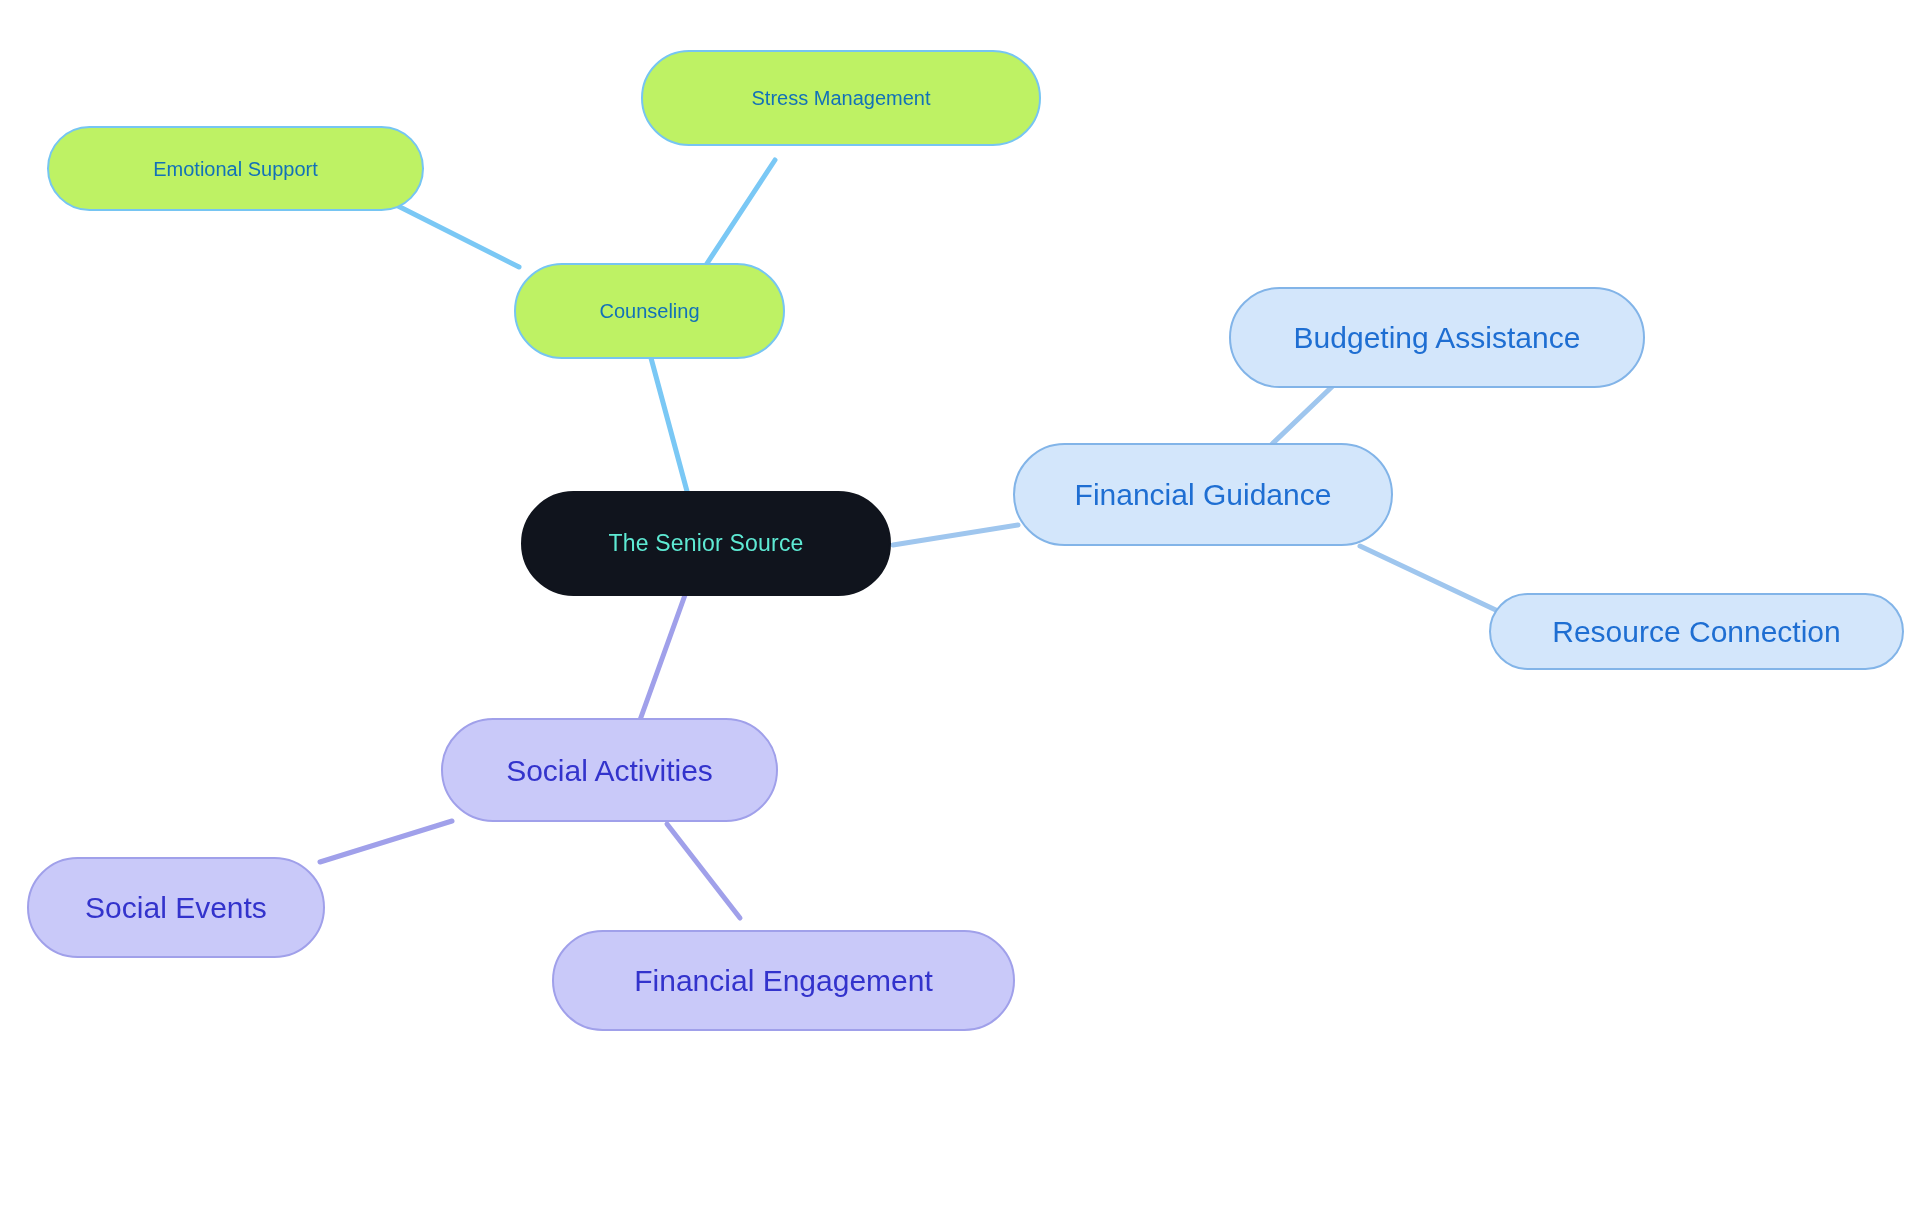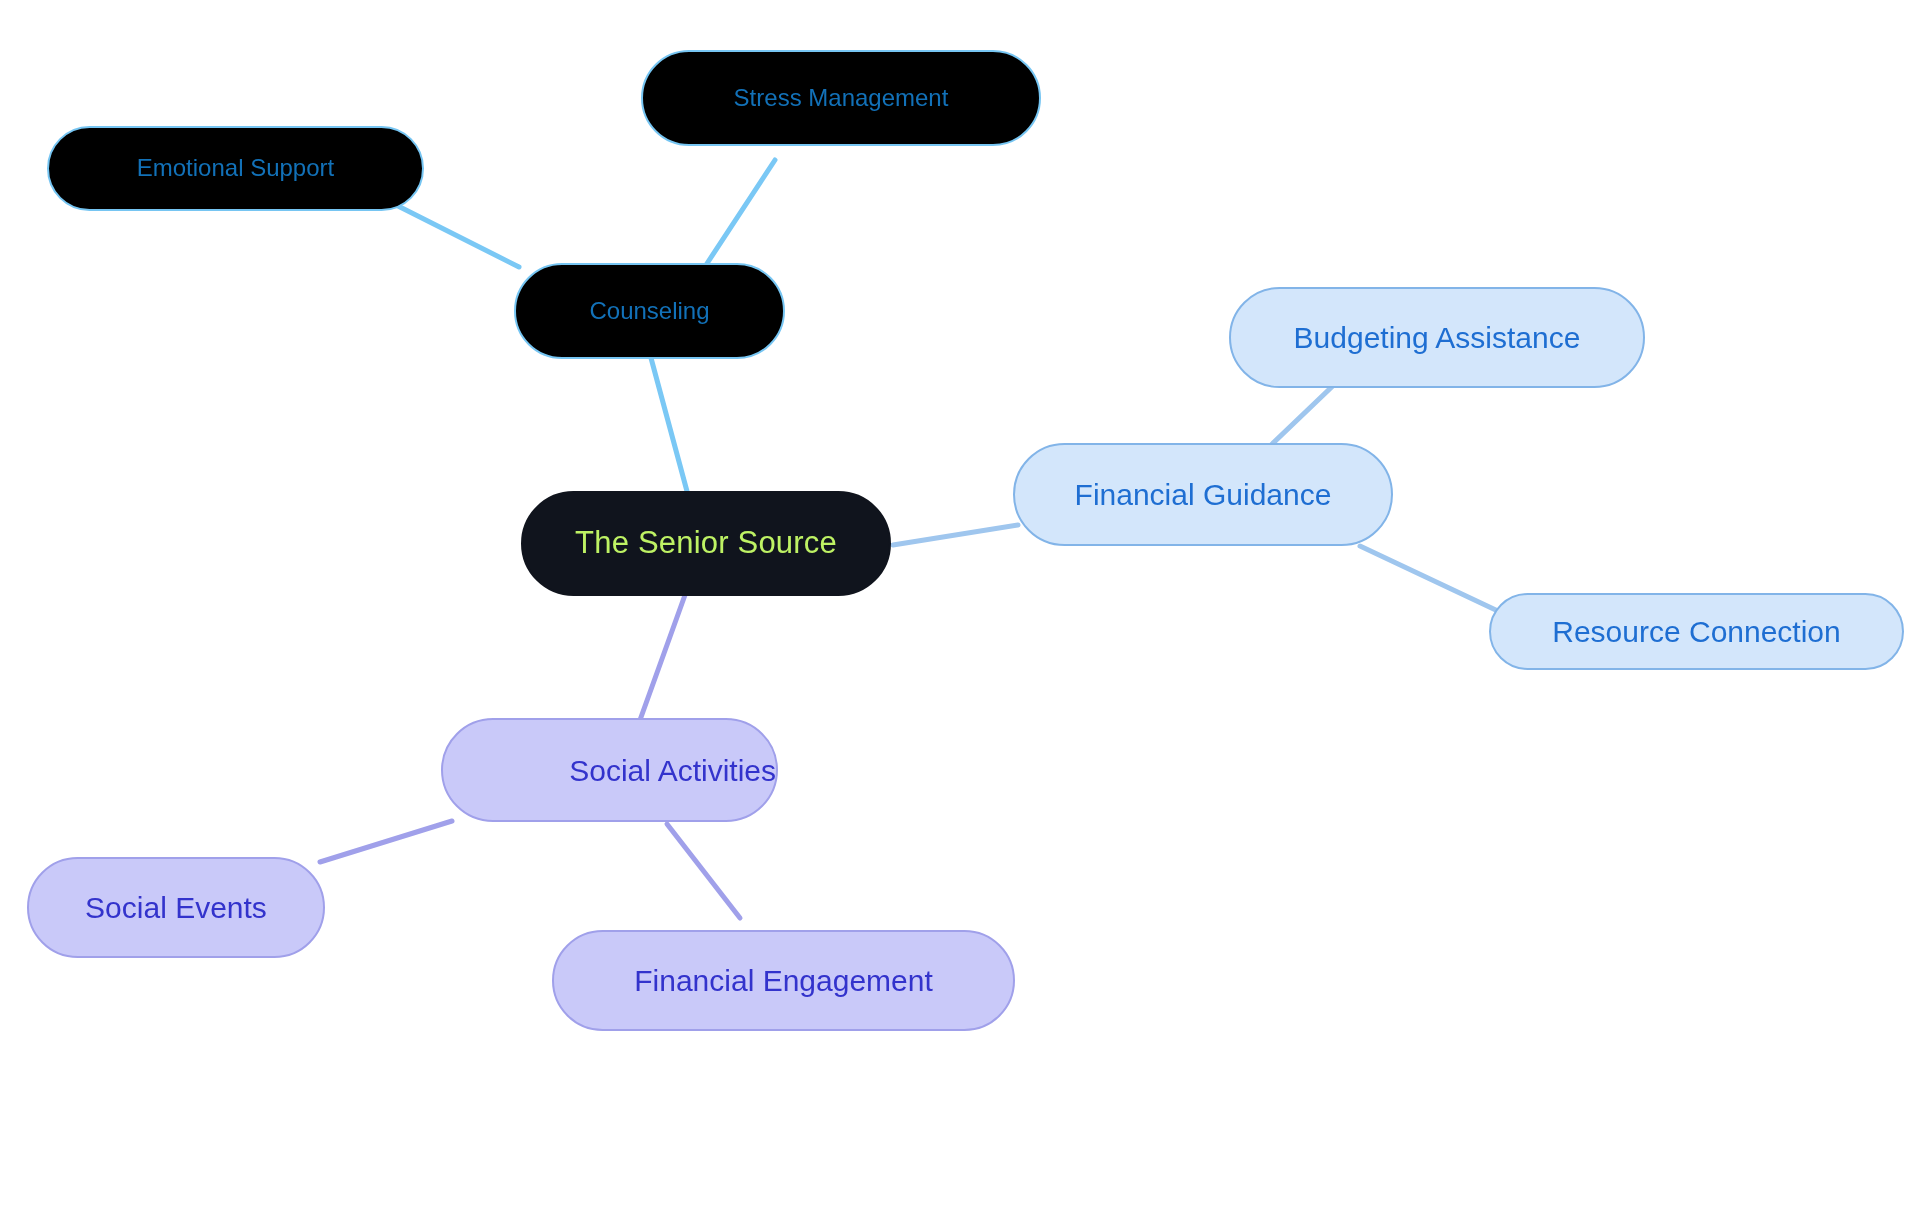--- a/index.html
+++ b/index.html
@@ -41,31 +41,31 @@
     line-height: 1.1;
   }
   .node .label {
     display: block;
   }
 
   
   .node-root {
     background: #10141d;
     border-color: #10141d;
-    color: #bef264;
-    font-size: 31px;
+    color: #5eead4;
+    font-size: 23px;
     letter-spacing: 0.2px;
   }
 
   
   .node-cyan {
-    background: #000000;
+    background: #bef264;
     border-color: #76c5f2;
     color: #1271b8;
-    font-size: 24px;
+    font-size: 20px;
   }
 
   
   .node-blue {
     background: #d3e6fb;
     border-color: #82b4e8;
     color: #1e6ed2;
     font-size: 30px;
   }
 
@@ -162,21 +162,21 @@
   </div>
 
   <div class="node node-blue" style="left:1489px; top:593px; width:415px; height:77px;">
     <span class="label">Resource Connection</span>
   </div>
 
   <div class="node node-root" style="left:521px; top:491px; width:370px; height:105px;">
     <span class="label">The Senior Source</span>
   </div>
 
-  <div class="node node-purple" style="left:441px; top:718px; width:337px; height:104px;justify-content:flex-end;">
+  <div class="node node-purple" style="left:441px; top:718px; width:337px; height:104px;">
     <span class="label">Social Activities</span>
   </div>
 
   <div class="node node-purple" style="left:27px; top:857px; width:298px; height:101px;">
     <span class="label">Social Events</span>
   </div>
 
   <div class="node node-purple" style="left:552px; top:930px; width:463px; height:101px;">
     <span class="label">Financial Engagement</span>
   </div>

